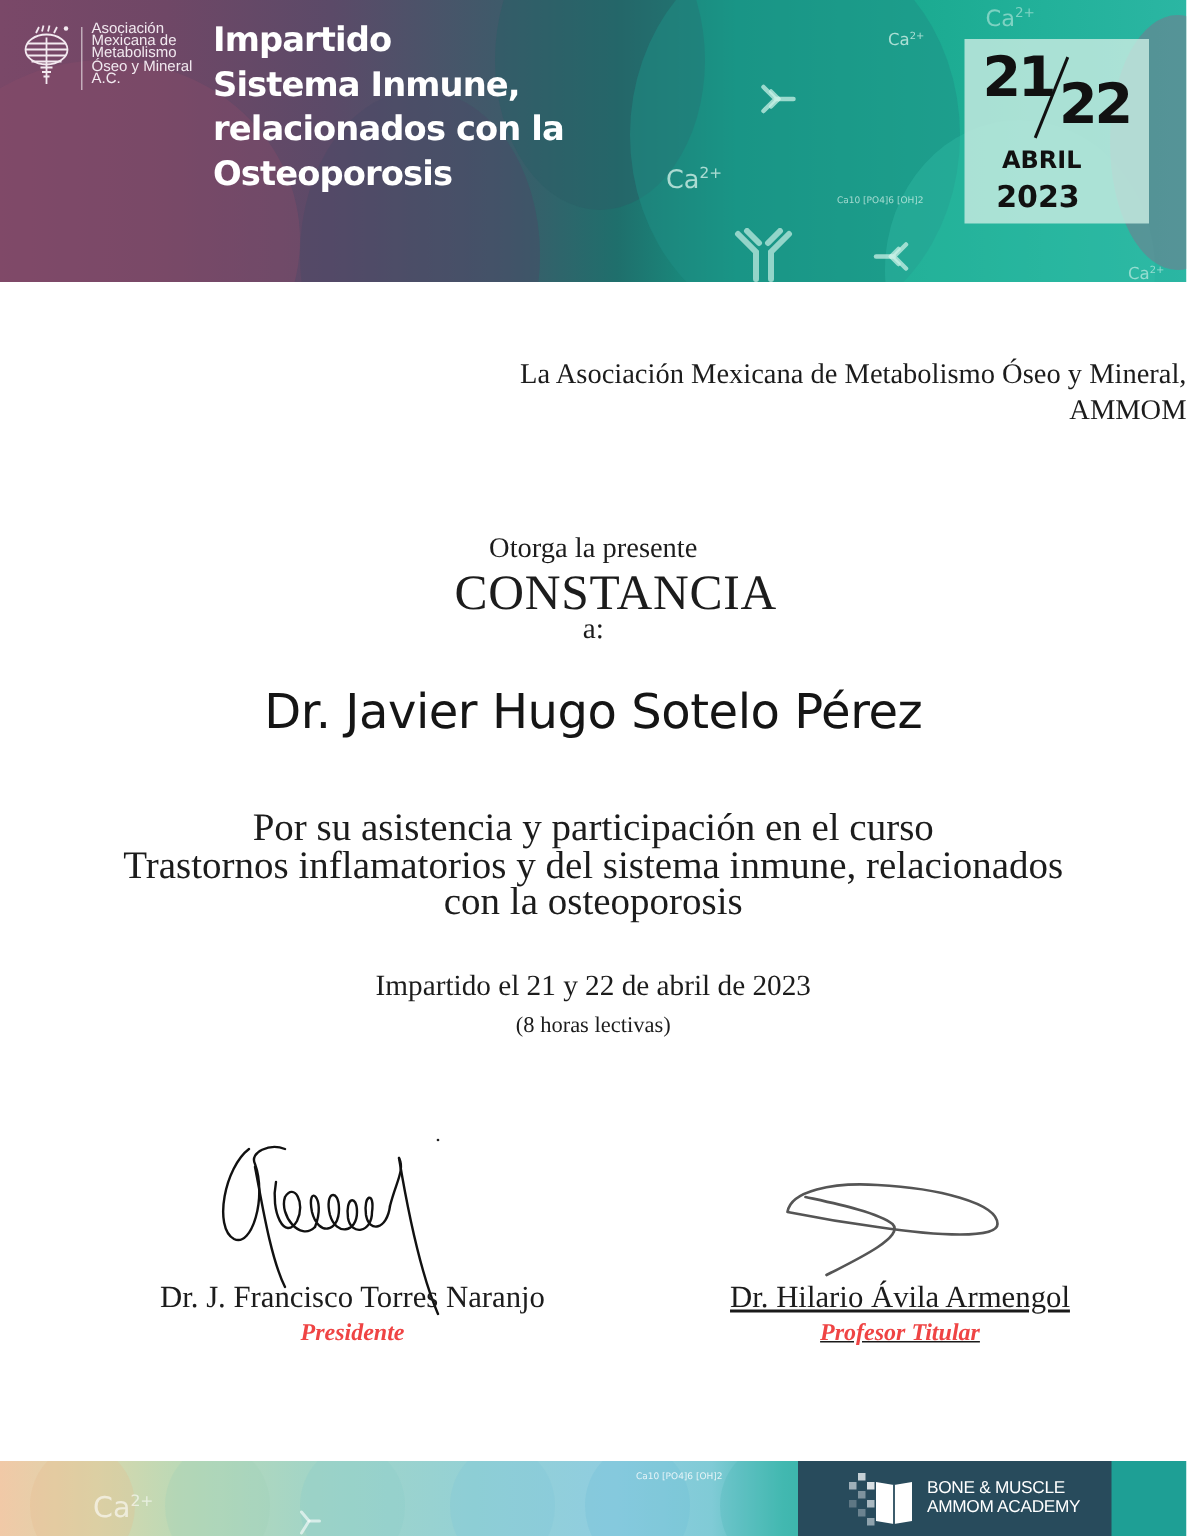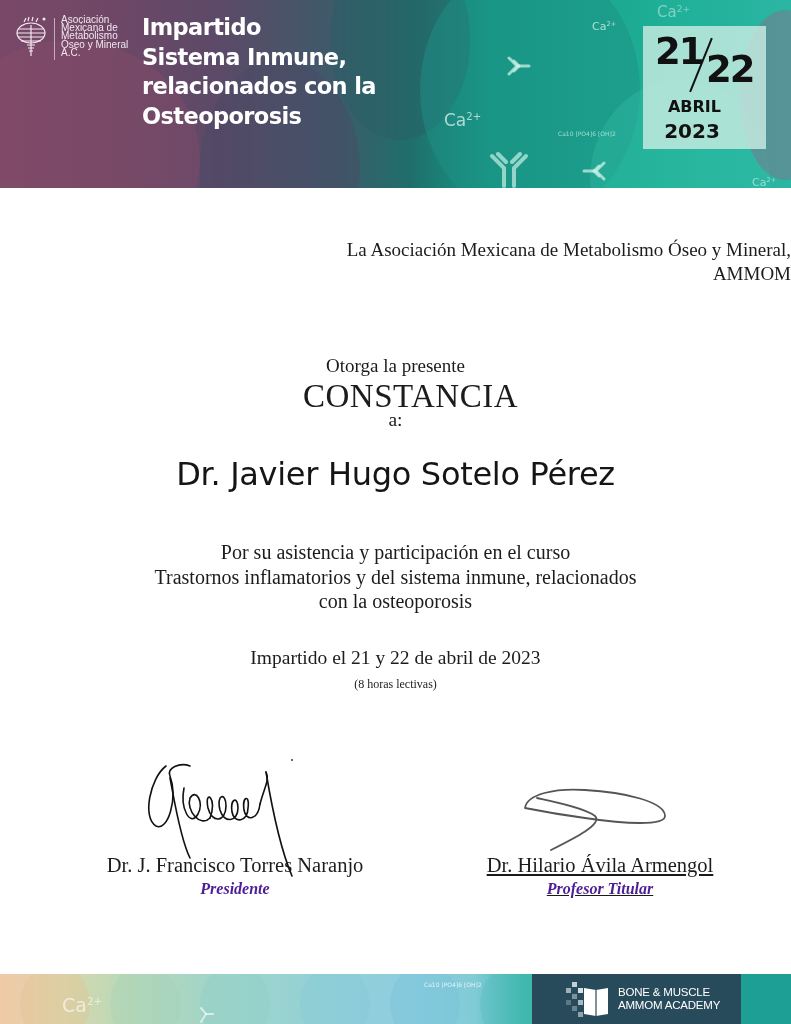--- a/index.html
+++ b/index.html
@@ -52,29 +52,29 @@
   .date-box .month { position: absolute; left: 0; width: 103px; top: 70px; text-align: center; font-size: 16px; line-height: 22px; font-weight: bold; }
   .date-box .year { position: absolute; left: 0; width: 98px; top: 94px; text-align: center; font-size: 20px; line-height: 22px; font-weight: bold; }
 
   
   .text-block { position: absolute; left: 0; width: 791px; text-align: center; color: #1c1c1c; }
   .org { top: 238px; font-size: 19px; line-height: 24px; text-align: right; }
   .grants { top: 315px; font-size: 19px; line-height: 24px; margin-top: 39px; }
   .doc-type { top: 374px; font-size: 33px; line-height: 44px; letter-spacing: 0.5px; margin-left: 15px; }
   .to { top: 408px; font-size: 19.5px; line-height: 24px; }
   .recipient { top: 452px; font-family: "DejaVu Sans", "Liberation Sans", sans-serif; font-size: 32px; line-height: 44px; letter-spacing: -0.3px; color: #151515; }
-  .reason { top: 540px; font-size: 20px; line-height: 24.5px; }
+  .reason { top: 540px; font-size: 26px; line-height: 24.5px; }
   .given { top: 646px; font-size: 19.5px; line-height: 24px; }
-  .hours { top: 673px; font-size: 12px; line-height: 22px; }
+  .hours { top: 673px; font-size: 15px; line-height: 22px; }
 
   
   .sig-svg { position: absolute; }
   .signer { position: absolute; text-align: center; }
   .signer .name { font-size: 20.5px; line-height: 26px; color: #1c1c1c; white-space: nowrap; }
-  .signer .role { font-size: 16px; line-height: 22px; font-style: italic; font-weight: bold; color: #4c1d95; }
+  .signer .role { font-size: 16px; line-height: 22px; font-style: italic; font-weight: bold; color: #ef4444; }
   .signer-1 { left: 74px; width: 322px; top: 852px; }
   .signer-2 { left: 455px; width: 290px; top: 852px; text-decoration: underline; }
 
   
   .footer {
     position: absolute; left: 0; top: 974px; width: 791px; height: 50px; overflow: hidden;
     background: linear-gradient(90deg, #f1c9a7 0%, #d9d7ac 8%, #bcd9b6 15%, #a3d5c6 26%, #94d1d5 40%, #8fcde0 52%, #80cbd6 60%, #3fb9ae 66%, #2bb29f 70%, #1e9f95 74%);
   }
   .footer .leaf { position: absolute; top: -10px; width: 70px; height: 80px; border-radius: 50% 50% 50% 50%; opacity: 0.28; }
   .footer .l1 { left: 20px; background: #e6b98b; }

